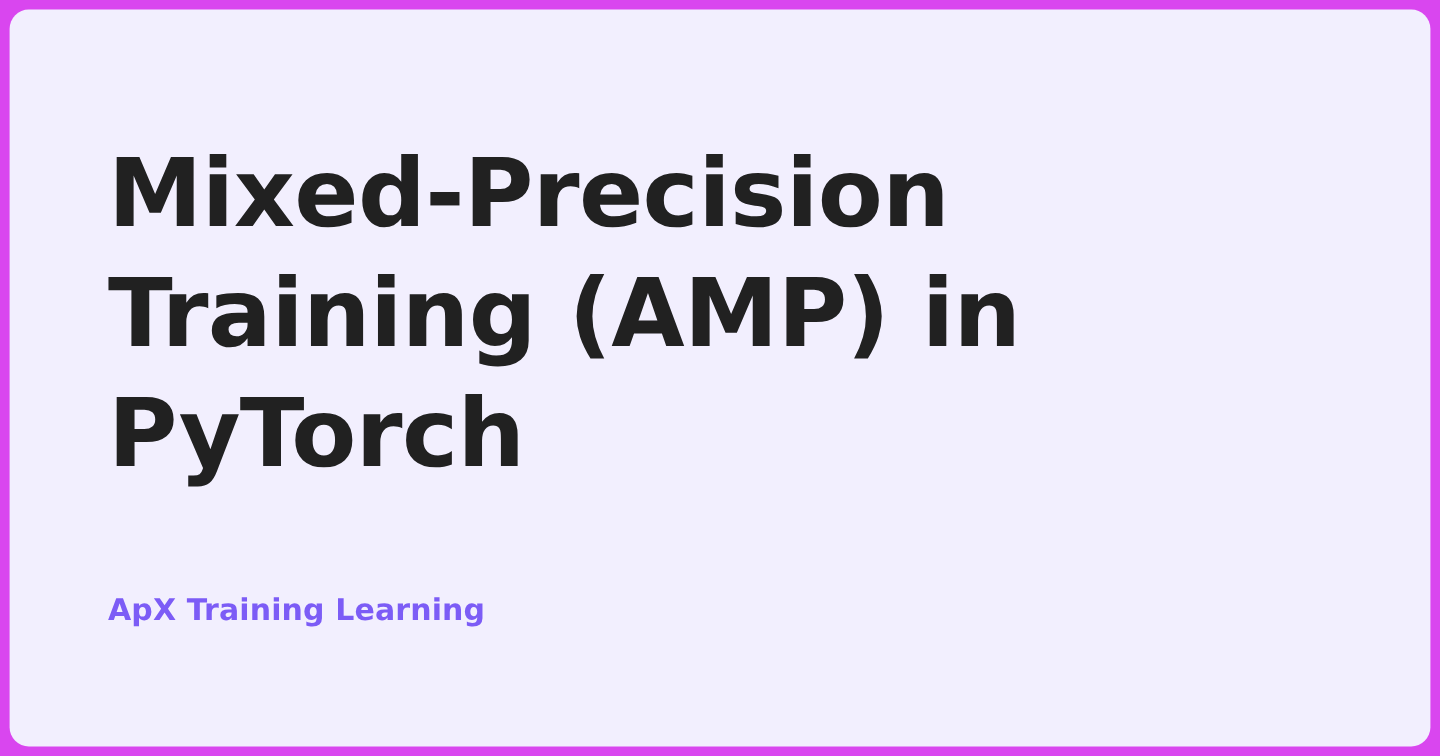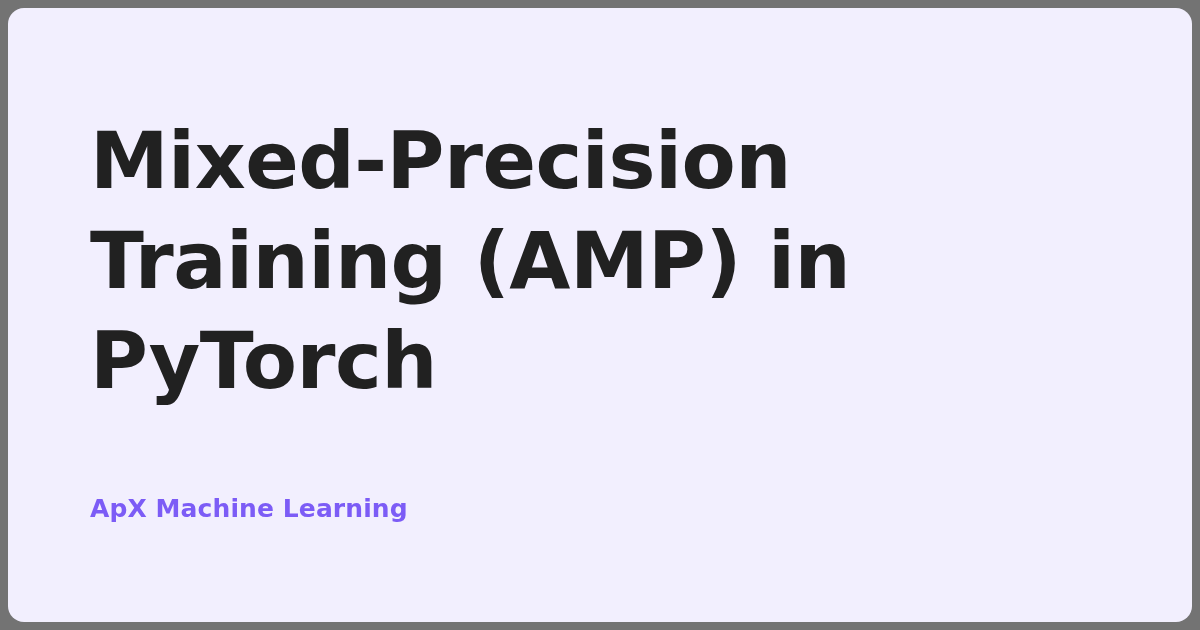--- a/index.html
+++ b/index.html
@@ -11,21 +11,21 @@
     height: 630px;
     overflow: hidden;
     font-family: "DejaVu Sans", "Liberation Sans", sans-serif;
   }
 
   .og-card {
     position: relative;
     box-sizing: border-box;
     width: 1200px;
     height: 630px;
-    background: #737373;   
+    background: #d946ef;   
     padding: 8px;
   }
 
   .card-inner {
     box-sizing: border-box;
     width: 100%;
     height: 100%;
     background: #f2effe;   
     border-radius: 16px;
     position: relative;
@@ -80,18 +80,18 @@
 
 <div class="og-card">
   <div class="card-inner">
     <div class="content">
 
       <div class="title-block">
         <h1 class="card-title">Mixed-Precision Training (AMP) in PyTorch</h1>
       </div>
 
       <div class="brand-block">
-        <p class="card-brand">ApX Machine Learning</p>
+        <p class="card-brand">ApX Training Learning</p>
       </div>
 
     </div>
   </div>
 </div>
 
 </body></html>

